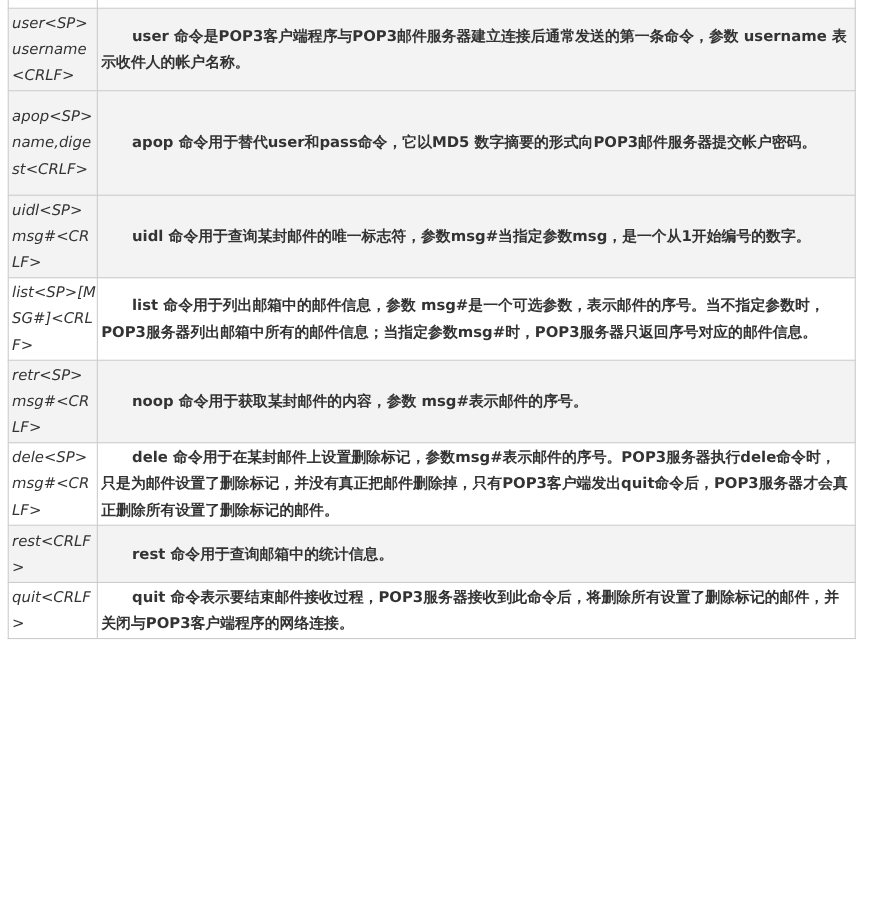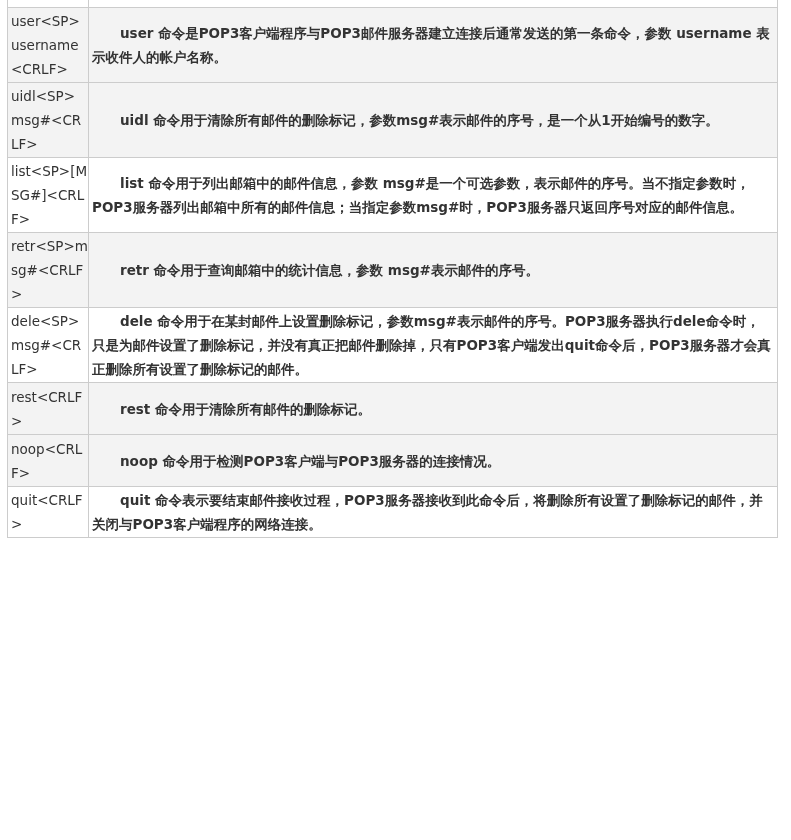--- a/index.html
+++ b/index.html
@@ -30,20 +30,21 @@
     table.cmd-table td {
       border: 1px solid #cccccc;
       vertical-align: middle;
       padding: 0;
     }
     td.cmd {
       width: 77px;
       padding: 1px 0 1px 3px !important;
       word-break: break-all;
       overflow-wrap: anywhere;
+      font-style: italic;
     }
     td.desc {
       padding: 0 6px 0 3px !important;
       font-weight: bold;
     }
     td.desc .indent {
       display: inline-block;
       width: 28px;
     }
     tr.shade td { background: #f3f3f3; }
@@ -60,52 +61,52 @@
         <td class="cmd"></td>
         <td class="desc"></td>
       </tr>
 
       <tr class="shade" style="height:73px">
         <td class="cmd">user&lt;SP&gt;username&lt;CRLF&gt;</td>
         <td class="desc"><span class="indent"></span><span>user 命令是POP3客户端程序与POP3邮件服务器建立连接后通常发送的第一条命令，参数 username 表示收件人的帐户名称。</span></td>
       </tr>
 
 
+      <tr class="shade" style="height:95px">
+        <td class="cmd">apop&lt;SP&gt;name,digest&lt;CRLF&gt;</td>
+        <td class="desc"><span class="indent"></span><span>apop 命令用于替代user和pass命令，它以MD5 数字摘要的形式向POP3邮件服务器提交帐户密码。</span></td>
+      </tr>
 
 
       <tr class="shade" style="height:73px">
         <td class="cmd">uidl&lt;SP&gt;msg#&lt;CRLF&gt;</td>
-        <td class="desc"><span class="indent"></span><span>uidl 命令用于清除所有邮件的删除标记，参数msg#表示邮件的序号，是一个从1开始编号的数字。</span></td>
+        <td class="desc"><span class="indent"></span><span>uidl 命令用于查询某封邮件的唯一标志符，参数msg#当指定参数msg，是一个从1开始编号的数字。</span></td>
       </tr>
 
       <tr class="plain" style="height:73px">
         <td class="cmd">list&lt;SP&gt;[MSG#]&lt;CRLF&gt;</td>
         <td class="desc"><span class="indent"></span><span>list 命令用于列出邮箱中的邮件信息，参数 msg#是一个可选参数，表示邮件的序号。当不指定参数时，POP3服务器列出邮箱中所有的邮件信息；当指定参数msg#时，POP3服务器只返回序号对应的邮件信息。</span></td>
       </tr>
 
       <tr class="shade" style="height:73px">
         <td class="cmd">retr&lt;SP&gt;msg#&lt;CRLF&gt;</td>
-        <td class="desc"><span class="indent"></span><span>retr 命令用于查询邮箱中的统计信息，参数 msg#表示邮件的序号。</span></td>
+        <td class="desc"><span class="indent"></span><span>noop 命令用于获取某封邮件的内容，参数 msg#表示邮件的序号。</span></td>
       </tr>
 
       <tr class="plain" style="height:73px">
         <td class="cmd">dele&lt;SP&gt;msg#&lt;CRLF&gt;</td>
         <td class="desc"><span class="indent"></span><span>dele 命令用于在某封邮件上设置删除标记，参数msg#表示邮件的序号。POP3服务器执行dele命令时，只是为邮件设置了删除标记，并没有真正把邮件删除掉，只有POP3客户端发出quit命令后，POP3服务器才会真正删除所有设置了删除标记的邮件。</span></td>
       </tr>
 
       <tr class="shade" style="height:52px">
         <td class="cmd">rest&lt;CRLF&gt;</td>
-        <td class="desc"><span class="indent"></span><span>rest 命令用于清除所有邮件的删除标记。</span></td>
+        <td class="desc"><span class="indent"></span><span>rest 命令用于查询邮箱中的统计信息。</span></td>
       </tr>
 
 
-      <tr class="shade" style="height:52px">
-        <td class="cmd">noop&lt;CRLF&gt;</td>
-        <td class="desc"><span class="indent"></span><span>noop 命令用于检测POP3客户端与POP3服务器的连接情况。</span></td>
-      </tr>
 
       <tr class="plain" style="height:49px">
         <td class="cmd">quit&lt;CRLF&gt;</td>
         <td class="desc"><span class="indent"></span><span>quit 命令表示要结束邮件接收过程，POP3服务器接收到此命令后，将删除所有设置了删除标记的邮件，并关闭与POP3客户端程序的网络连接。</span></td>
       </tr>
     </tbody>
   </table>
 </div>
 
 </body></html>

